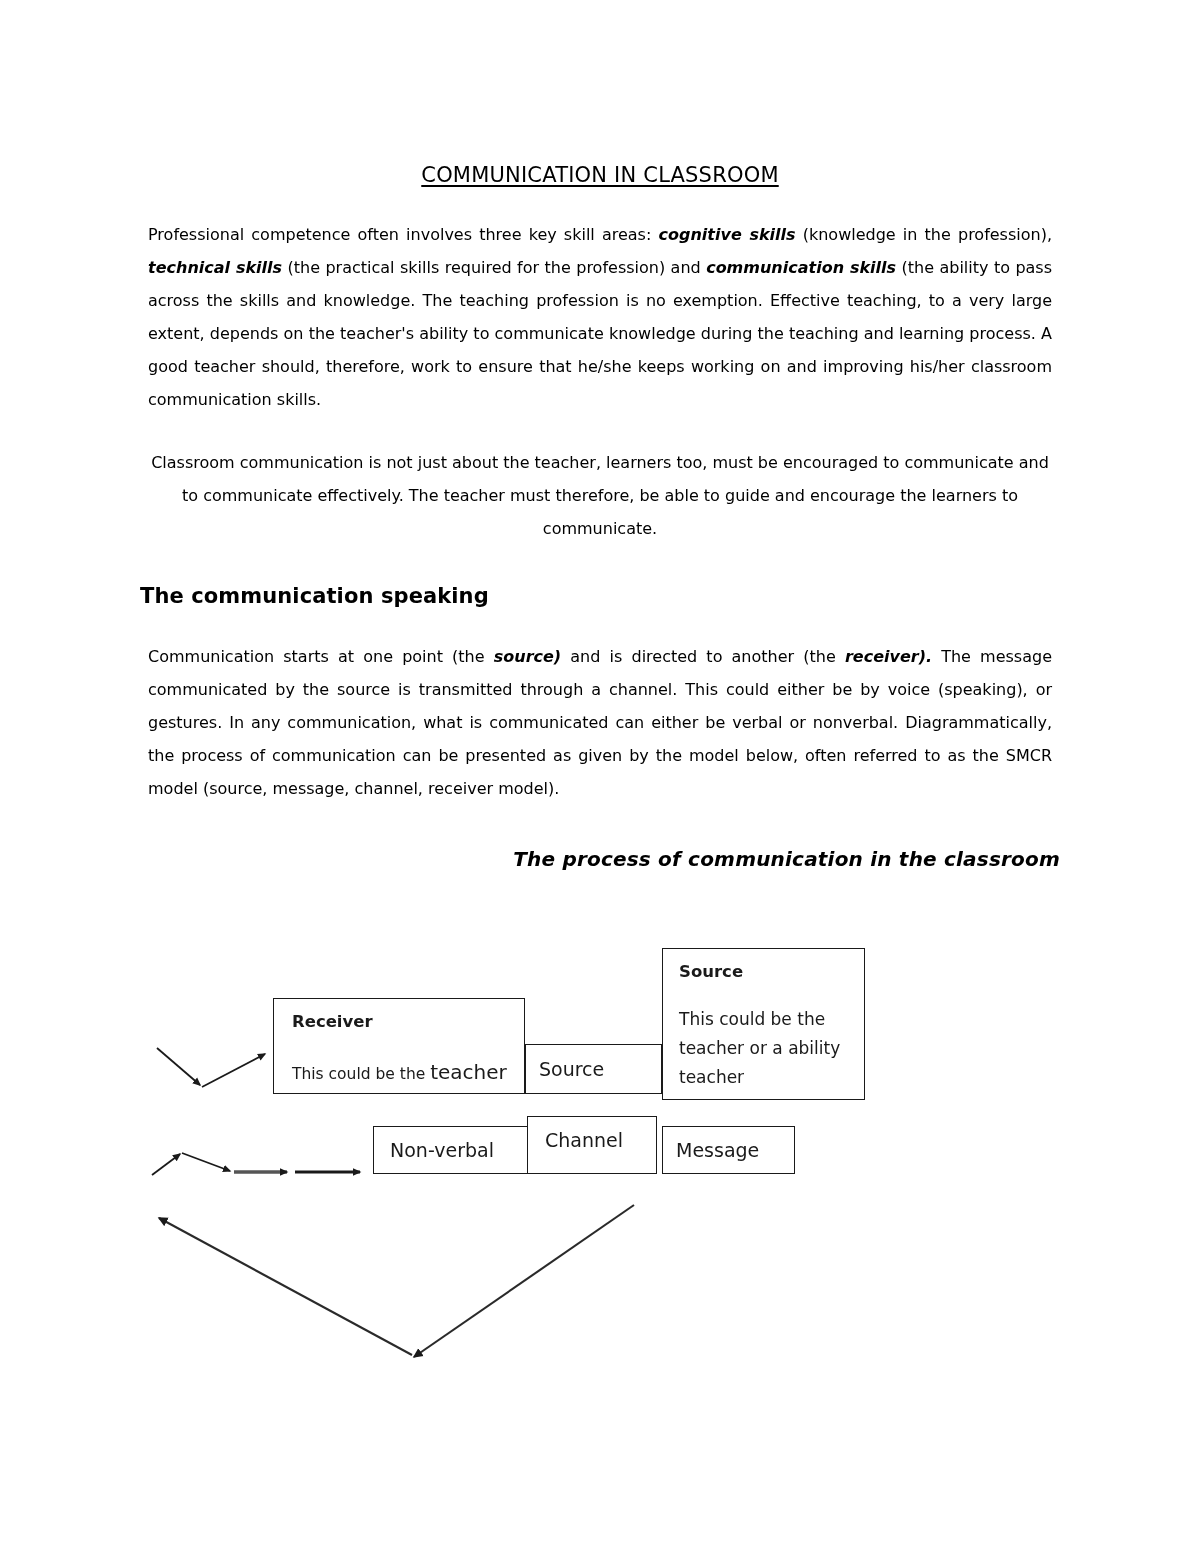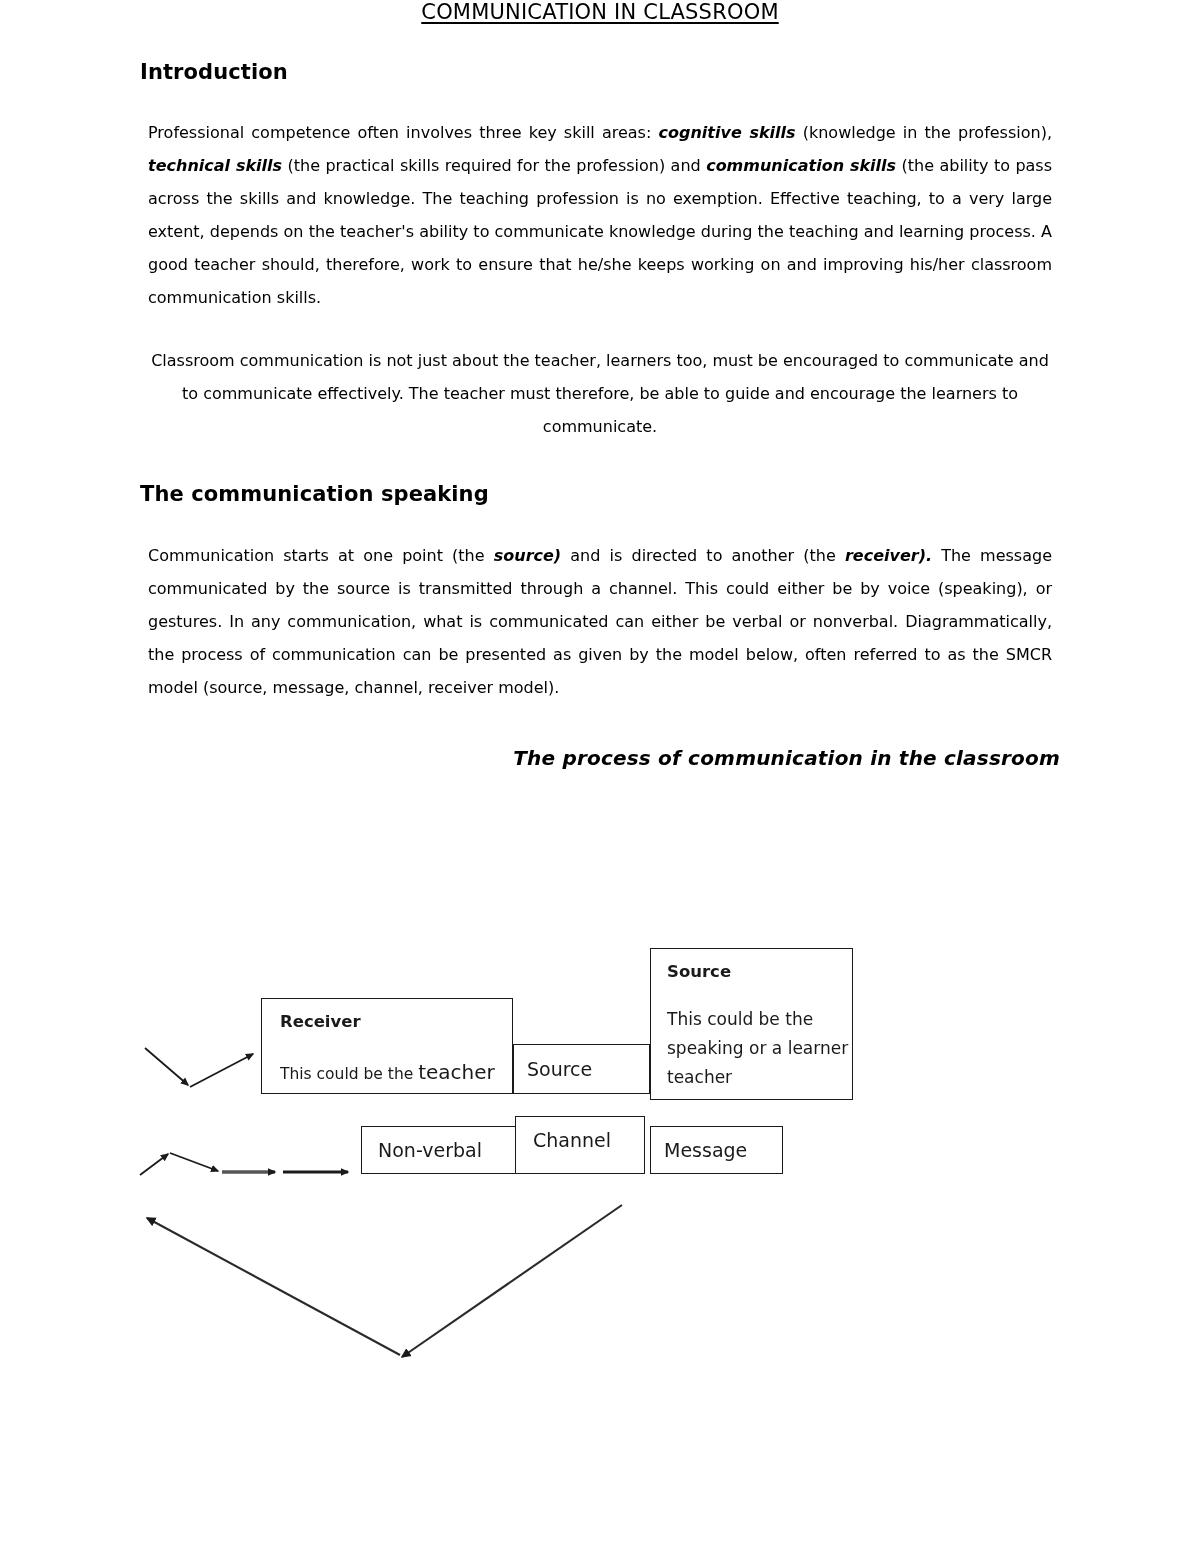--- a/index.html
+++ b/index.html
@@ -24,20 +24,21 @@
     left: 140px;
     top: 0;
     width: 920px;
   }
   .doc-title {
     text-align: center;
     font-size: 21px;
     font-weight: normal;
     letter-spacing: 0.2px;
     margin: 0;
+    padding-top: 163px;
     line-height: 1.2;
   }
   .doc-title span {
     text-decoration: underline;
     text-underline-offset: 3px;
   }
   h2.section-heading {
     font-size: 21px;
     font-weight: bold;
     margin: 0;
@@ -69,21 +70,21 @@
     text-align: center;
   }
   p.body b, p.body .bi {
     font-weight: bold;
     font-style: italic;
   }
 
   
   .diagram {
     position: absolute;
-    left: 0;
+    left: 12px;
     top: 930px;
     width: 1072px;
     height: 500px;
   }
   .diagram svg {
     display: block;
   }
   .dbox {
     position: absolute;
     border: 1.6px solid #1a1a1a;
@@ -115,21 +116,20 @@
 </style>
 </head>
 <body>
 
 <div id="page">
 
   <div class="content">
 
     <div class="doc-title"><span>COMMUNICATION IN CLASSROOM</span></div>
 
-    <h2 class="section-heading">Introduction</h2>
 
     <p class="body"><span>Professional competence often involves three key skill areas: </span><span class="bi">cognitive skills</span><span> (knowledge in the profession), </span><span class="bi">technical skills</span><span> (the practical skills required for the profession) and </span><span class="bi">communication skills</span><span> (the ability to pass across the skills and knowledge. The teaching profession is no exemption. Effective teaching, to a very large extent, depends on the teacher's ability to communicate knowledge during the teaching and learning process. A good teacher should, therefore, work to ensure that he/she keeps working on and improving his/her classroom communication skills.</span></p>
 
     <p class="body ragged">Classroom communication is not just about the teacher, learners too, must be encouraged to communicate and to communicate effectively. The teacher must therefore, be able to guide and encourage the learners to communicate.</p>
 
     <h2 class="section-heading tight">The communication speaking</h2>
 
     <p class="body"><span>Communication starts at one point (the </span><span class="bi">source)</span><span> and is directed to another (the </span><span class="bi">receiver).</span><span> The message communicated by the source is transmitted through a channel. This could either be by voice (speaking), or gestures. In any communication, what is communicated can either be verbal or nonverbal. Diagrammatically, the process of communication can be presented as given by the model below, often referred to as the SMCR model (source, message, channel, receiver model).</span></p>
 
     <h3 class="figure-heading">The process of communication in the classroom</h3>
@@ -161,21 +161,21 @@
       </g>
 
       <path d="M400,425 L147,288" fill="none" stroke="#2a2a2a" stroke-width="2.1" marker-end="url(#ah2)"></path>
 
       <path d="M622,275 L402,427" fill="none" stroke="#2a2a2a" stroke-width="2.1" marker-end="url(#ah2)"></path>
     </svg>
 
     <div class="dbox" style="left:650px; top:18px; width:203px; height:152px;"></div>
     <div class="dlabel lab-bold" style="left:667px; top:32px;">Source</div>
     <div class="dlabel lab-src" style="left:667px; top:75px;">This could be the</div>
-    <div class="dlabel lab-src" style="left:667px; top:104px;">speaking or a learner</div>
+    <div class="dlabel lab-src" style="left:667px; top:104px;">teacher or a ability</div>
     <div class="dlabel lab-src" style="left:667px; top:133px;">teacher</div>
 
     <div class="dbox" style="left:261px; top:68px; width:252px; height:96px;"></div>
     <div class="dlabel lab-bold" style="left:280px; top:82px;">Receiver</div>
     <div class="dlabel" style="left:280px; top:130px;"><span class="lab-small">This could be the </span><span class="lab-big">teacher</span></div>
 
     <div class="dbox" style="left:513px; top:114px; width:137px; height:50px;"></div>
     <div class="dlabel lab-mid" style="left:527px; top:128px;">Source</div>
 
     <div class="dbox" style="left:361px; top:196px; width:155px; height:48px;"></div>

